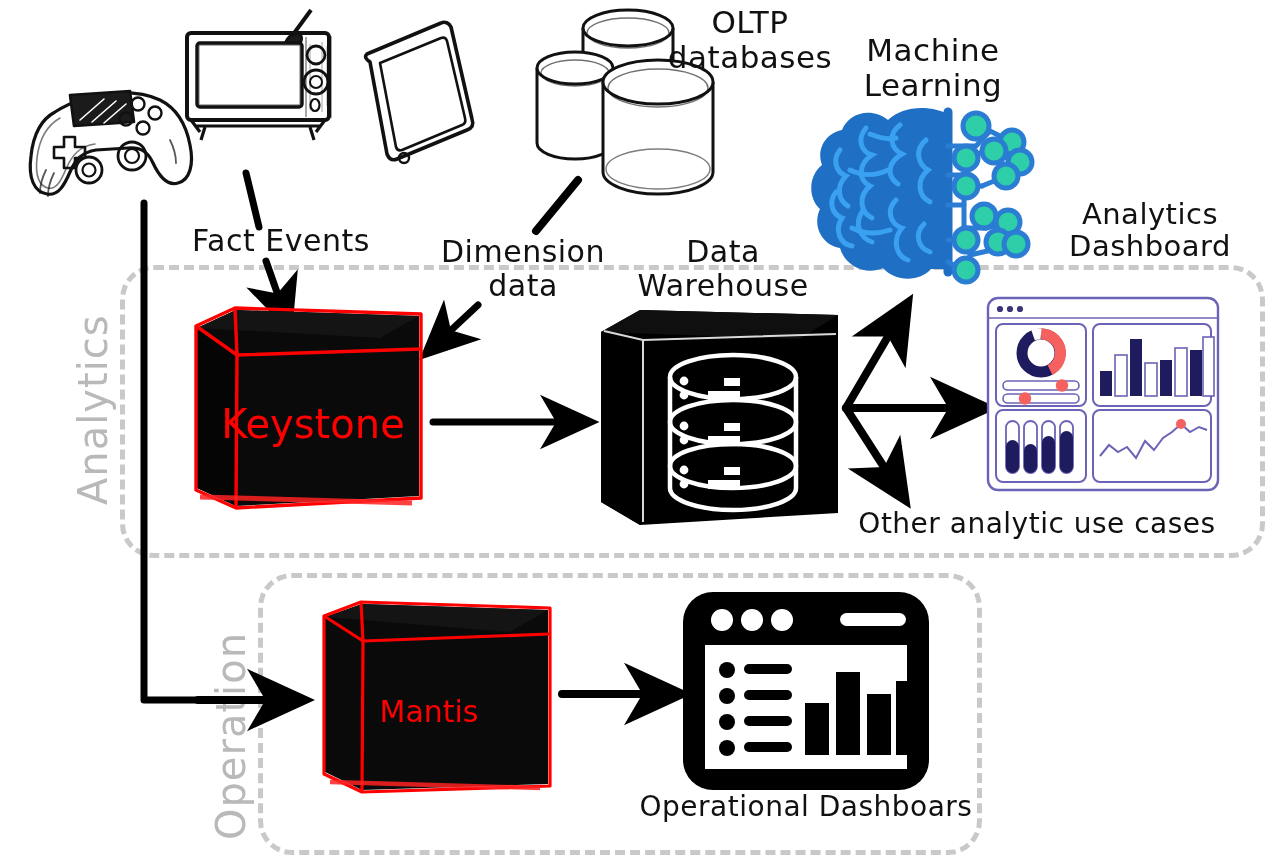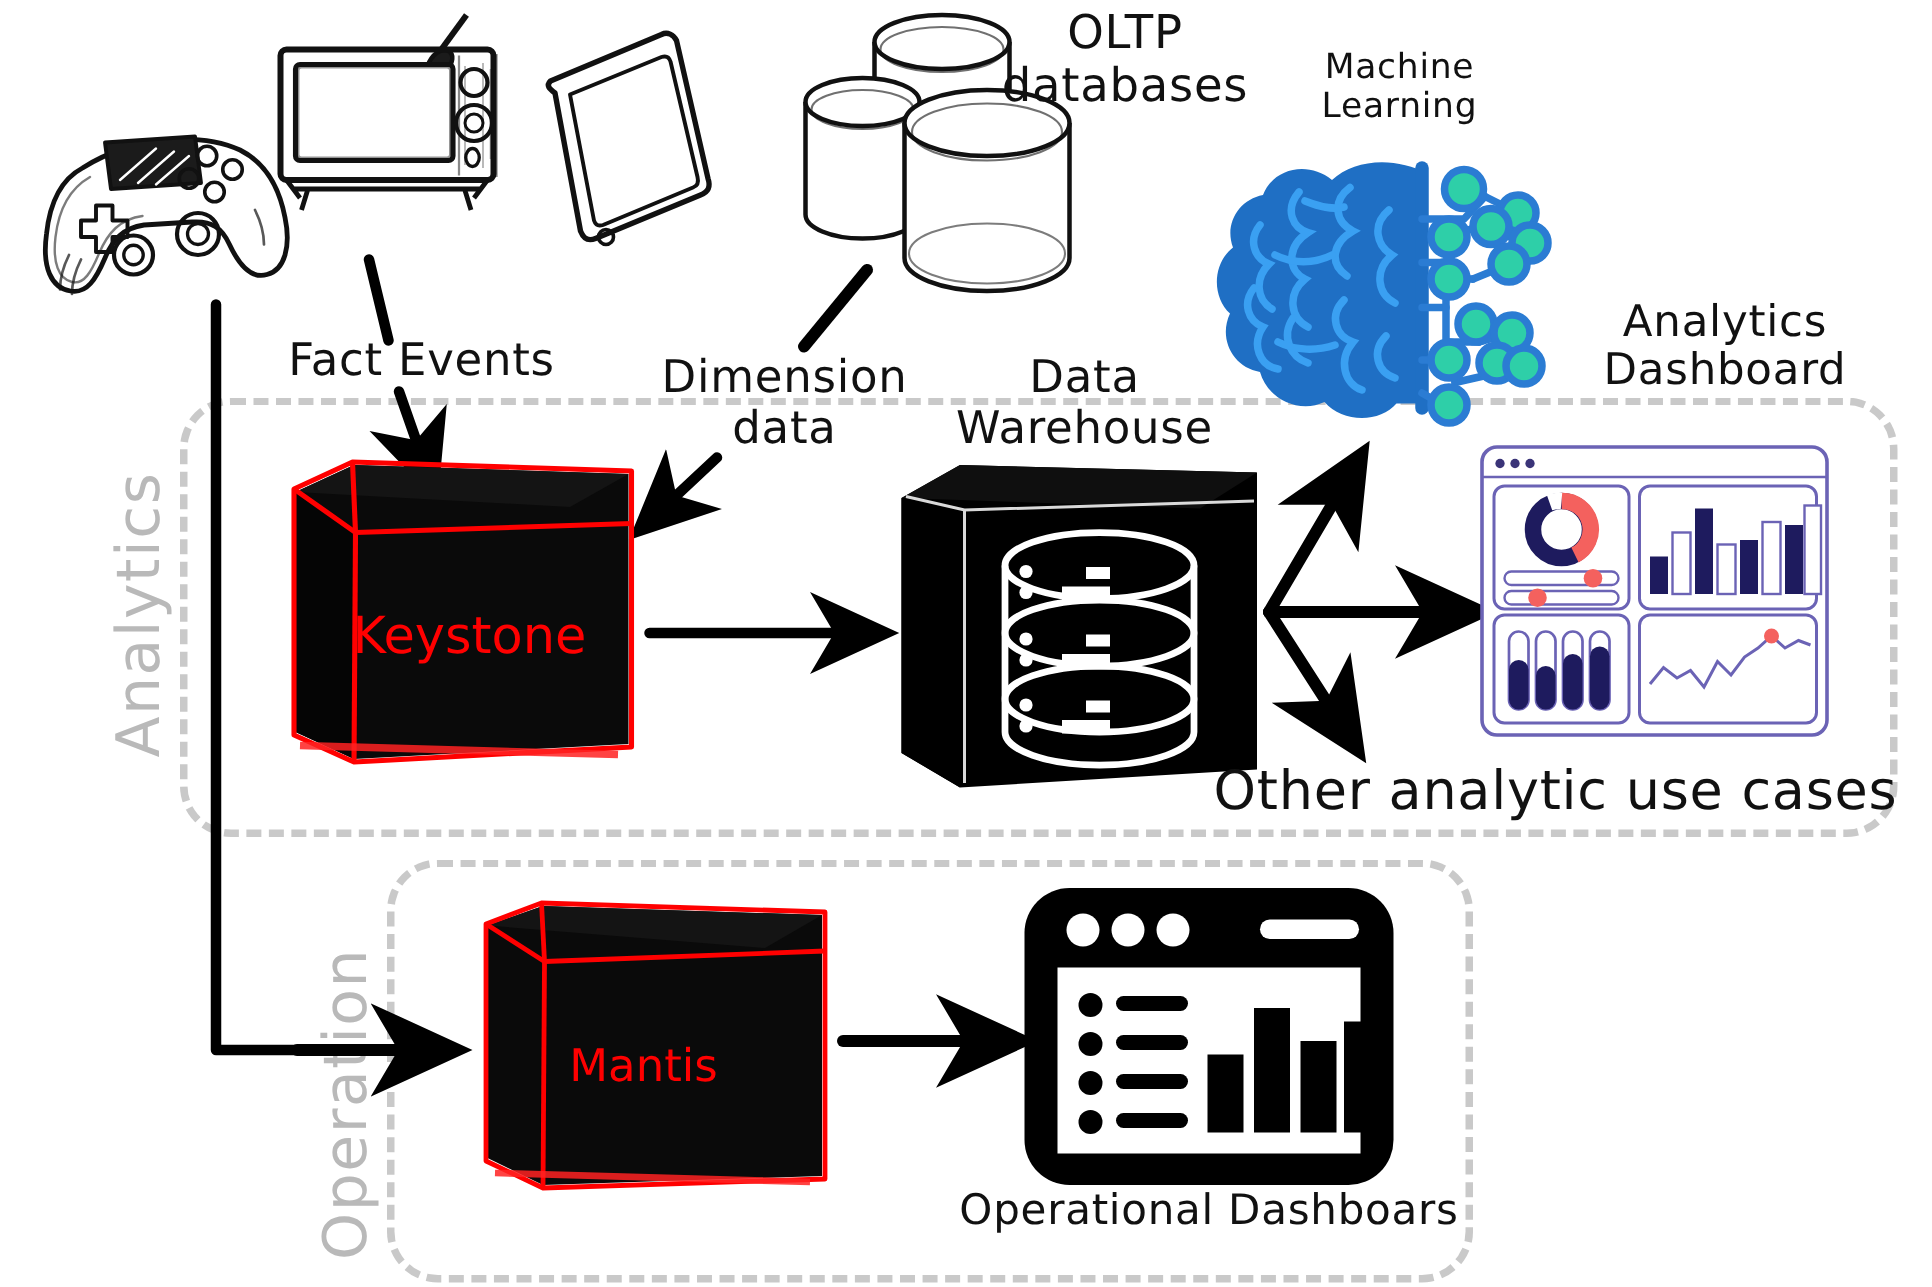--- a/index.html
+++ b/index.html
@@ -4,21 +4,21 @@
 <style>
   html,body{margin:0;padding:0;background:#fff;}
   body{width:1288px;height:858px;font-family:"DejaVu Sans",sans-serif;overflow:hidden;}
   #stage{position:relative;width:1288px;height:858px;background:#ffffff;}
   .lbl{position:absolute;font-family:"DejaVu Sans",sans-serif;color:#111;
        letter-spacing:.5px;line-height:1.12;white-space:pre;}
   .lbl.ctr{text-align:center;transform:translateX(-50%);}
   .zone-label{position:absolute;color:#b9b9b9;font-size:40px;letter-spacing:1px;
        transform-origin:left top;white-space:nowrap;font-family:"DejaVu Sans",sans-serif;}
   .dashbox{position:absolute;border:5px dashed #c9c9c9;border-radius:34px;}
-  .boxlabel{position:absolute;color:#ff0000;font-size:34px;white-space:nowrap;
+  .boxlabel{position:absolute;color:#ff0000;font-size:40px;white-space:nowrap;
        transform:translate(-50%,-50%);font-family:"DejaVu Sans",sans-serif;}
   svg{position:absolute;left:0;top:0;overflow:visible;}
 </style>
 </head>
 <body>
 
 <div id="stage">
 
   <div class="dashbox" style="left:120px;top:265px;width:1135px;height:283px;"></div>
   <div class="dashbox" style="left:258px;top:573px;width:714px;height:272px;"></div>
@@ -310,31 +310,31 @@
       </g>
     </g>
   </svg>
 
   <div class="boxlabel" style="left:313px;top:424px;">Keystone</div>
   <div class="boxlabel" style="left:429px;top:711px;font-size:30px;">Mantis</div>
 
   <div class="lbl ctr" style="left:750px;top:5px;font-size:31px;text-align:center;">OLTP
 databases</div>
 
-  <div class="lbl ctr" style="left:933px;top:33px;font-size:23px;">Machine
+  <div class="lbl ctr" style="left:933px;top:33px;font-size:31px;">Machine
 Learning</div>
 
   <div class="lbl ctr" style="left:1150px;top:198px;font-size:29px;">Analytics
 Dashboard</div>
 
   <div class="lbl ctr" style="left:523px;top:235px;font-size:30px;">Dimension
 data</div>
 
   <div class="lbl ctr" style="left:281px;top:224px;font-size:30px;">Fact Events</div>
 
   <div class="lbl ctr" style="left:723px;top:235px;font-size:30px;">Data
 Warehouse</div>
 
-  <div class="lbl ctr" style="left:1037px;top:508px;font-size:36px;">Other analytic use cases</div>
+  <div class="lbl ctr" style="left:1037px;top:508px;font-size:28px;">Other analytic use cases</div>
 
   <div class="lbl ctr" style="left:806px;top:791px;font-size:28px;">Operational Dashboars</div>
 
 </div>
 
 </body></html>

